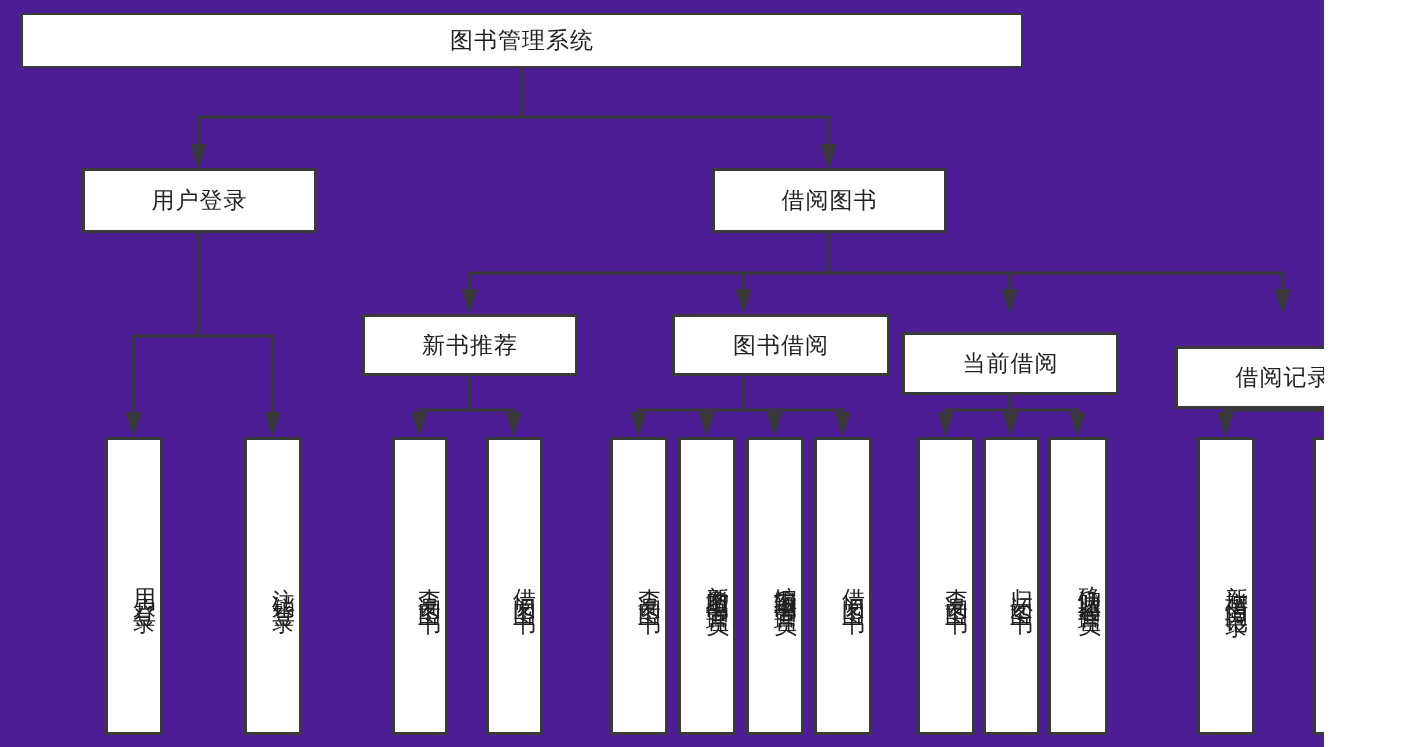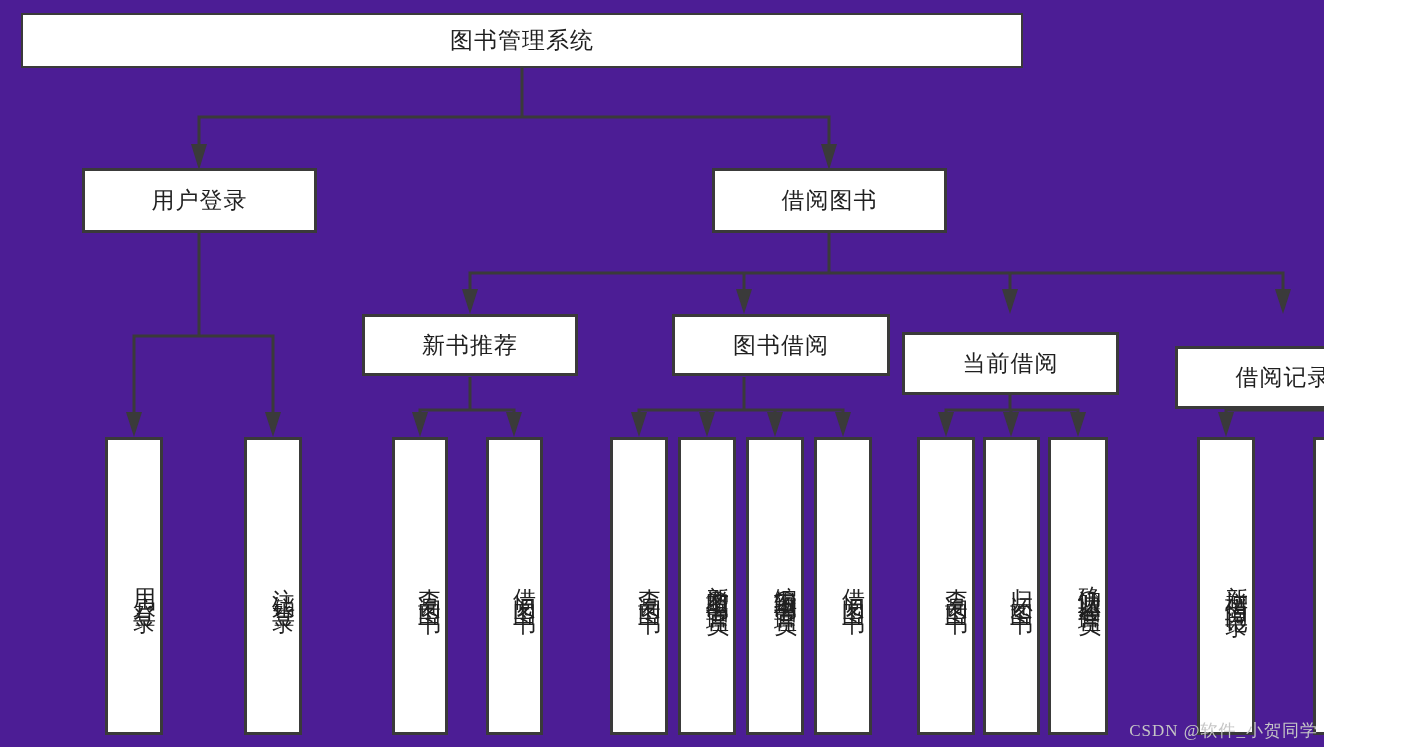--- a/index.html
+++ b/index.html
@@ -123,15 +123,14 @@
   <div class="vnode" style="left:746px;top:437px;width:58px;height:298px;letter-spacing:4px;">编辑图书（管理员）</div>
   <div class="vnode" style="left:814px;top:437px;width:58px;height:298px;">借阅图书</div>
 
   <div class="vnode" style="left:917px;top:437px;width:58px;height:298px;">查询图书</div>
   <div class="vnode" style="left:983px;top:437px;width:57px;height:298px;">归还图书</div>
   <div class="vnode" style="left:1048px;top:437px;width:60px;height:298px;letter-spacing:4px;">确认归还（管理员）</div>
 
   <div class="vnode" style="left:1197px;top:437px;width:58px;height:298px;letter-spacing:6px;">新增借阅记录</div>
   <div class="vnode" style="left:1313px;top:437px;width:60px;height:298px;letter-spacing:6px;">查询借阅记录</div>
 
-  <div class="watermark">CSDN @软件_小贺同学</div>
 
 </div>
 
 </body></html>

